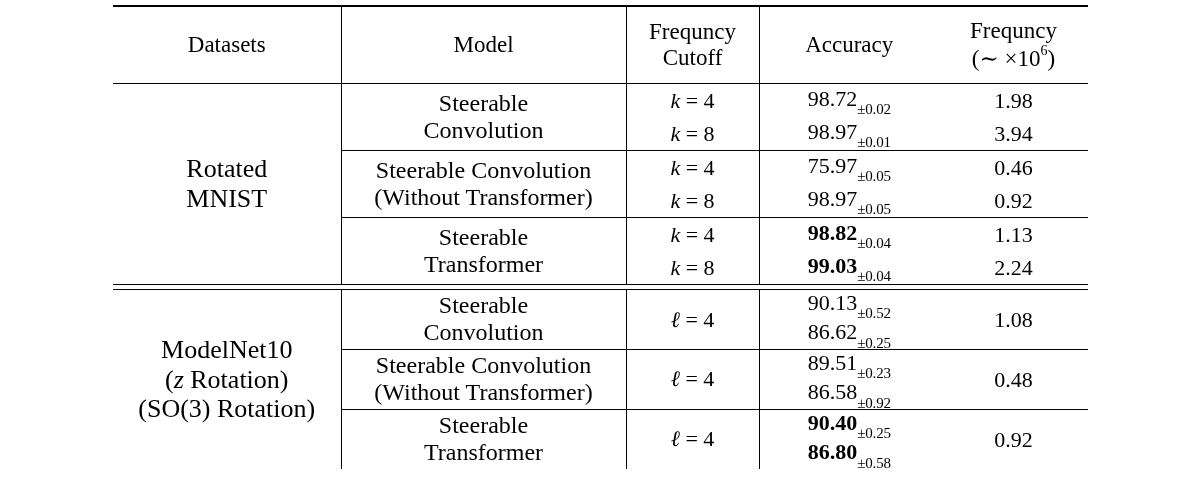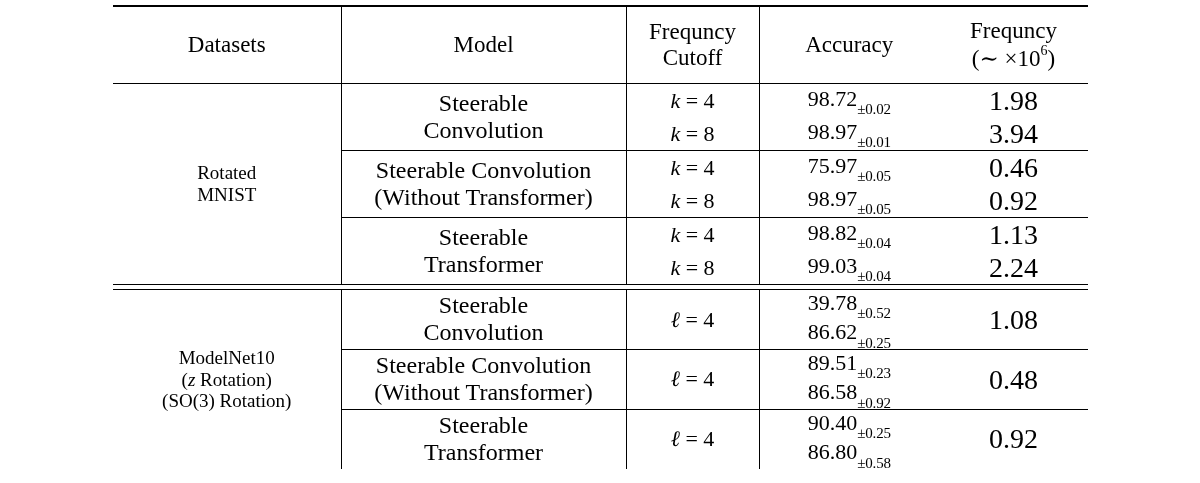--- a/index.html
+++ b/index.html
@@ -59,41 +59,41 @@
 
   
   .header-cell {
     height: 76px;
     font-size: 23px;
   }
   .hdr-two-line { line-height: 1.1; }
 
   
   .cell-1line { height: 33px; }
-  .group-label { font-size: 19px; }
+  .group-label { font-size: 26px; }
   .model-cell  { font-size: 24px; }
 
   .math { font-style: italic; font-family: "Liberation Serif", serif; }
 
   .num { white-space: nowrap; font-size: 22px; }
-  .num .b { font-weight: normal; }
+  .num .b { font-weight: bold; }
   .sub {
     font-size: 15px;
     vertical-align: sub;
     position: relative;
     top: 3px;
     letter-spacing: -0.2px;
   }
   .sup {
     font-size: 14px;
     vertical-align: super;
     position: relative;
     top: -2px;
   }
-  .param-num { font-size: 28px; }
+  .param-num { font-size: 22px; }
 
   .dbl-spacer {
     height: 4px;
     padding: 0;
     line-height: 0;
     font-size: 0;
   }
 
   .nowrap { white-space: nowrap; }
   .acc-stack { line-height: 1.28; }
@@ -217,21 +217,21 @@
           <div>(SO(3) Rotation)</div>
         </td>
         <td class="vl model-cell">
           <div>Steerable</div>
           <div>Convolution</div>
         </td>
         <td class="vl">
           <span class="num nowrap"><span class="math">ℓ</span>&nbsp;<span>=</span>&nbsp;<span>4</span></span>
         </td>
         <td class="vl acc-stack">
-          <div class="num nowrap"><span>39.78</span><span class="sub">±0.52</span></div>
+          <div class="num nowrap"><span>90.13</span><span class="sub">±0.52</span></div>
           <div class="num nowrap"><span>86.62</span><span class="sub">±0.25</span></div>
         </td>
         <td class="param-num">1.08</td>
       </tr>
 
       <tr>
         <td class="vl midrule model-cell">
           <div>Steerable Convolution</div>
           <div>(Without Transformer)</div>
         </td>

